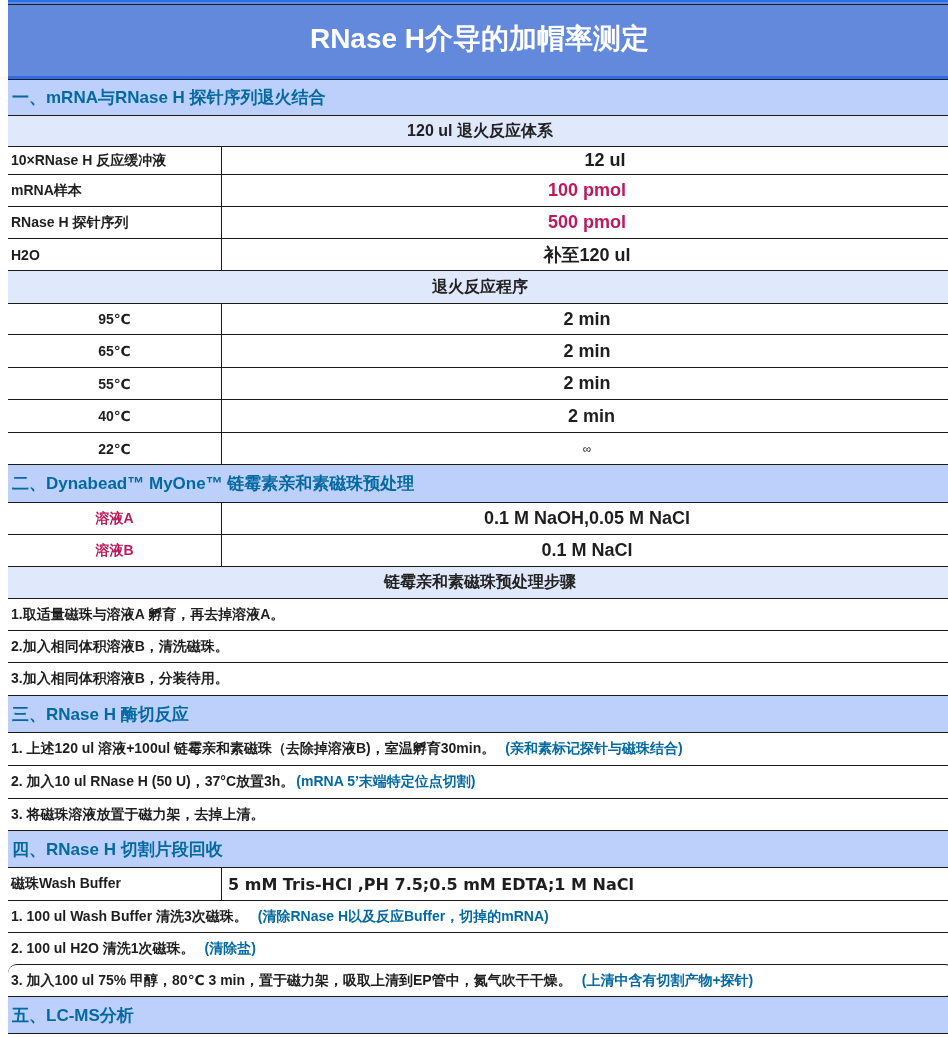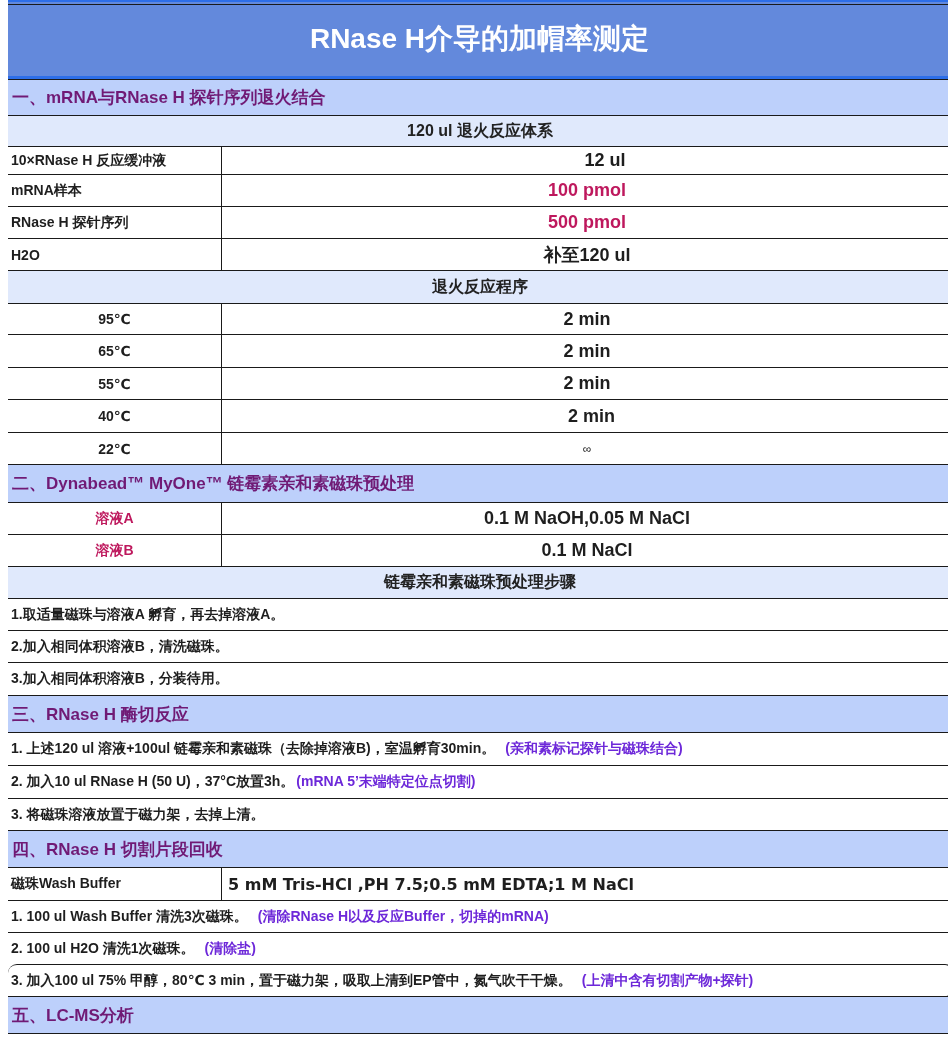--- a/index.html
+++ b/index.html
@@ -9,31 +9,31 @@
   .row { position:relative; display:flex; box-sizing:border-box; width:946px;
          border-top:1px solid #1a1a1a; border-right:2px solid #1a1a1a; background:#ffffff; }
   .row.last { border-bottom:1px solid #1a1a1a; }
   .title { background:#6389dc; border:none; border-top:2px solid #2d6ee8; border-right:3px solid #2d6ee8;
            border-bottom:3px solid #2d6ee8; justify-content:center; align-items:center; }
   .title-inner { position:absolute; left:0; right:0; top:2px; height:1px; background:#1a1a1a; }
   .title-text { color:#ffffff; font-size:28px; font-weight:bold; letter-spacing:0px; }
   .sel-handle { position:absolute; right:-6px; bottom:-6px; width:6px; height:6px; background:#2d6ee8;
                 border:1px solid #ffffff; z-index:3; }
   .sec { background:#bdd0fb; align-items:center; padding-left:4px; }
-  .sec span { font-size:17px; font-weight:bold; color:#701a75; }
+  .sec span { font-size:17px; font-weight:bold; color:#0369a1; }
   .sub { background:#e0e9fc; justify-content:center; align-items:center; }
   .sub span { font-size:16px; font-weight:bold; color:#222; }
   .cell-l { width:214px; box-sizing:border-box; border-right:1px solid #1a1a1a; display:flex; align-items:center;
             padding-left:3px; font-size:14px; font-weight:bold; }
   .cell-l.center { justify-content:center; padding-left:0; }
   .cell-r { flex:1; display:flex; align-items:center; justify-content:center; font-size:18px; font-weight:bold; }
   .cell-r.left { justify-content:flex-start; padding-left:6px; }
   .red { color:#be185d; }
   .step { align-items:center; padding-left:3px; font-size:14px; font-weight:bold; }
-  .note { color:#6d28d9; font-weight:bold; margin-left:10px; }
+  .note { color:#0369a1; font-weight:bold; margin-left:10px; }
   .note.tight { margin-left:2px; }
   .buffer-val { font-family:"DejaVu Sans", sans-serif; font-size:16px; font-weight:bold; }
 </style>
 </head>
 <body>
 
 <div class="sheet">
 
   <div class="row title" style="height:79px;">
     <div class="title-inner"></div>

